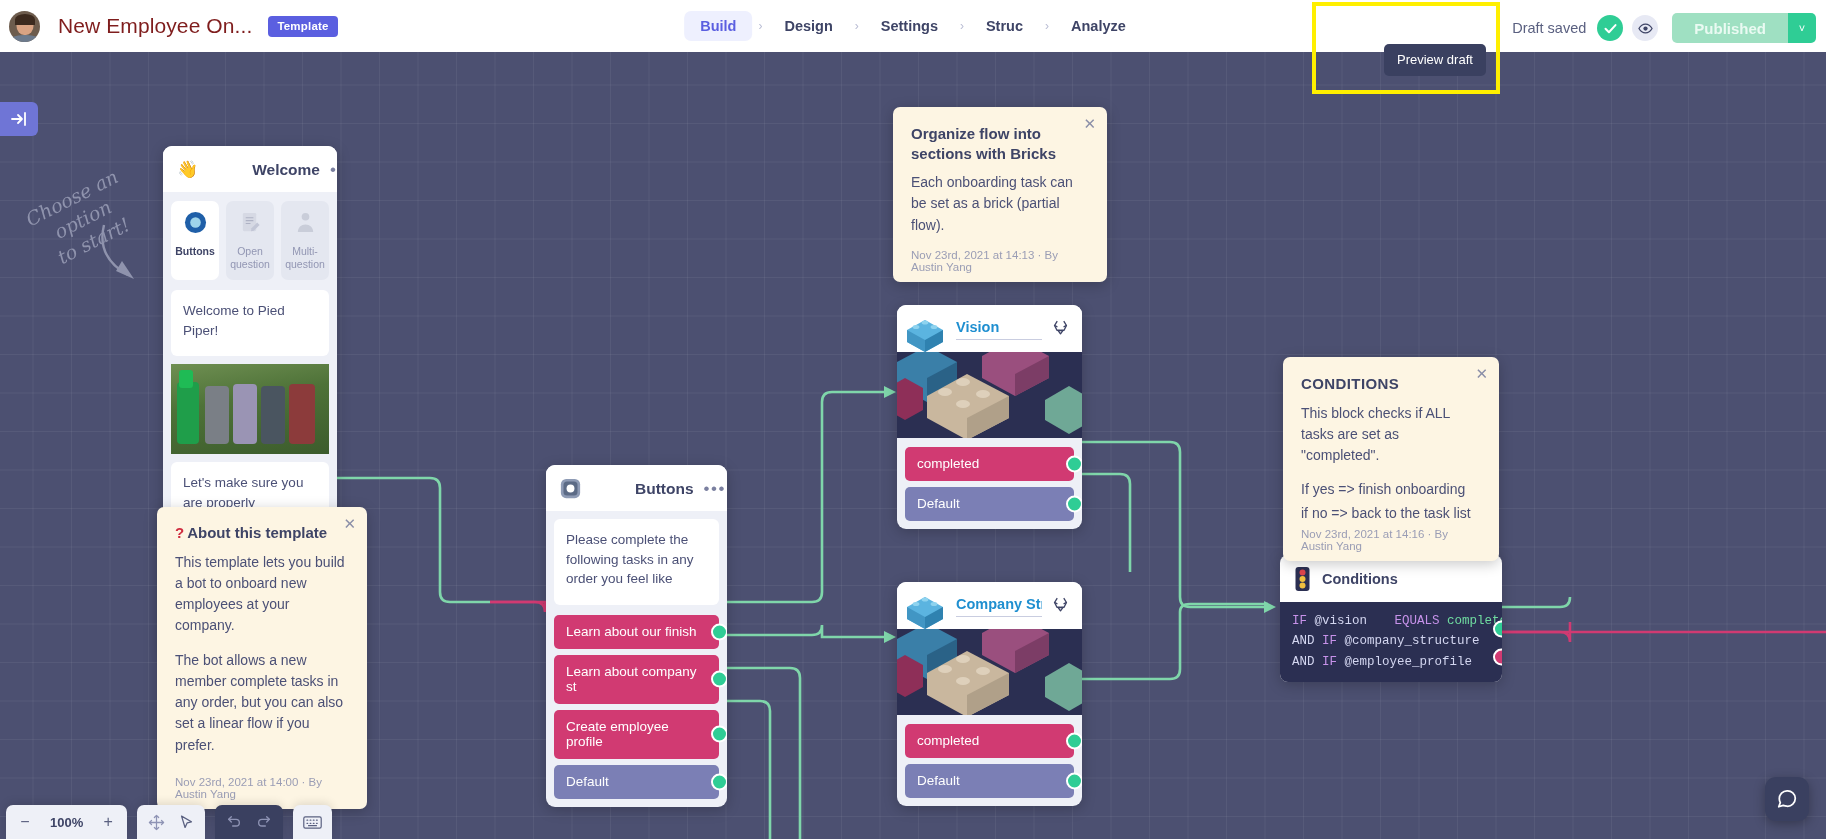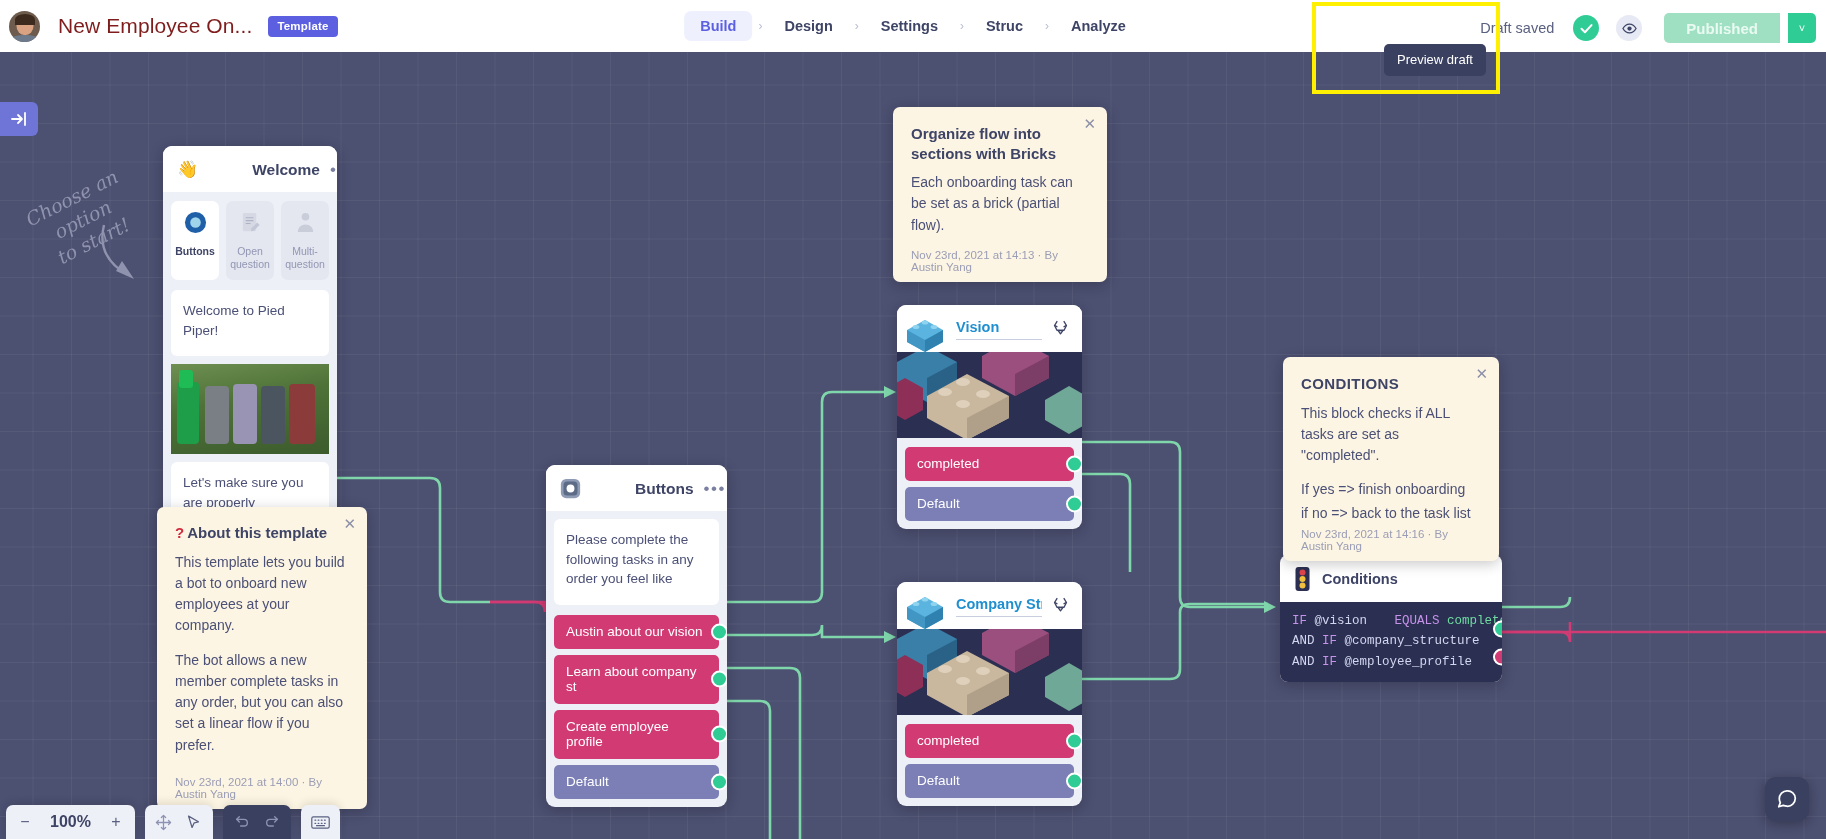--- a/index.html
+++ b/index.html
@@ -66,21 +66,21 @@
   .navtab {
     font-size: 14.5px; color: #3e4466; font-weight: 600;
     padding: 7px 16px; border-radius: 7px; white-space: nowrap;
     cursor: pointer;
   }
   .navtab.active { background: #eef0fe; color: #5b5fe0; }
   .navsep { color: #b9bdd4; font-size: 12px; padding: 0 6px; }
 
   .header-right {
     position: absolute; right: 0; top: 0; height: 56px;
-    display: flex; align-items: center; gap: 8px; padding-right: 0;
+    display: flex; align-items: center; gap: 0; padding-right: 0;
   }
   .draft-saved { font-size: 14.5px; color: #5a6080; margin-right: 11px; white-space: nowrap; }
   .check-circle {
     width: 26px; height: 26px; border-radius: 50%; background: #2fcd95;
     display: flex; align-items: center; justify-content: center; flex: none;
   }
   .eye-circle {
     width: 26px; height: 26px; border-radius: 50%; background: #e7e9f4;
     display: flex; align-items: center; justify-content: center;
     margin-left: 9px; flex: none; cursor: pointer;
@@ -222,21 +222,21 @@
   .tb-group {
     background: #eef0f7; border-radius: 7px 7px 0 0; height: 34px;
     display: flex; align-items: center; padding: 0 4px;
     box-shadow: 0 -2px 10px rgba(0,0,0,.12);
   }
   .tb-btn {
     min-width: 30px; height: 28px; display: flex; align-items: center;
     justify-content: center; color: #5a6080; font-size: 16px; cursor: pointer;
     border-radius: 5px; padding: 0 6px;
   }
-  .zoom-level { font-size: 16px; color: #3e4466; font-weight: 600; padding: 0 10px; }
+  .zoom-level { font-size: 13px; color: #3e4466; font-weight: 600; padding: 0 10px; }
   .tb-group.dark { background: #3a4060; }
   .tb-group.dark .tb-btn { color: #8e93b4; }
 
   
   .chat-fab {
     position: absolute; right: 17px; bottom: 18px;
     width: 44px; height: 44px; border-radius: 11px; background: #3a4060;
     display: flex; align-items: center; justify-content: center;
     box-shadow: 0 3px 12px rgba(0,0,0,.3); cursor: pointer; z-index: 38;
   }
@@ -355,21 +355,21 @@
             <rect x="1" y="1" width="22" height="22" rx="6" fill="#8e9bb5"></rect>
             <rect x="4" y="4" width="16" height="16" rx="4" fill="#5c6b86"></rect>
             <circle cx="12" cy="12" r="4.5" fill="#fff"></circle>
           </svg>
         </span>
         <span class="node-title">Buttons</span>
         <span class="node-dots">•••</span>
       </div>
       <div class="msg-box" style="margin-top:8px">Please complete the following tasks in any order you feel like</div>
       <div class="opt pink" style="margin-top:10px">
-        <span>Austin about our vision</span>
+        <span>Learn about our finish</span>
         <span class="dot"></span>
       </div>
       <div class="opt pink">
         <span>Learn about company st</span>
         <span class="dot"></span>
       </div>
       <div class="opt pink">
         <span>Create employee profile</span>
         <span class="dot"></span>
       </div>

